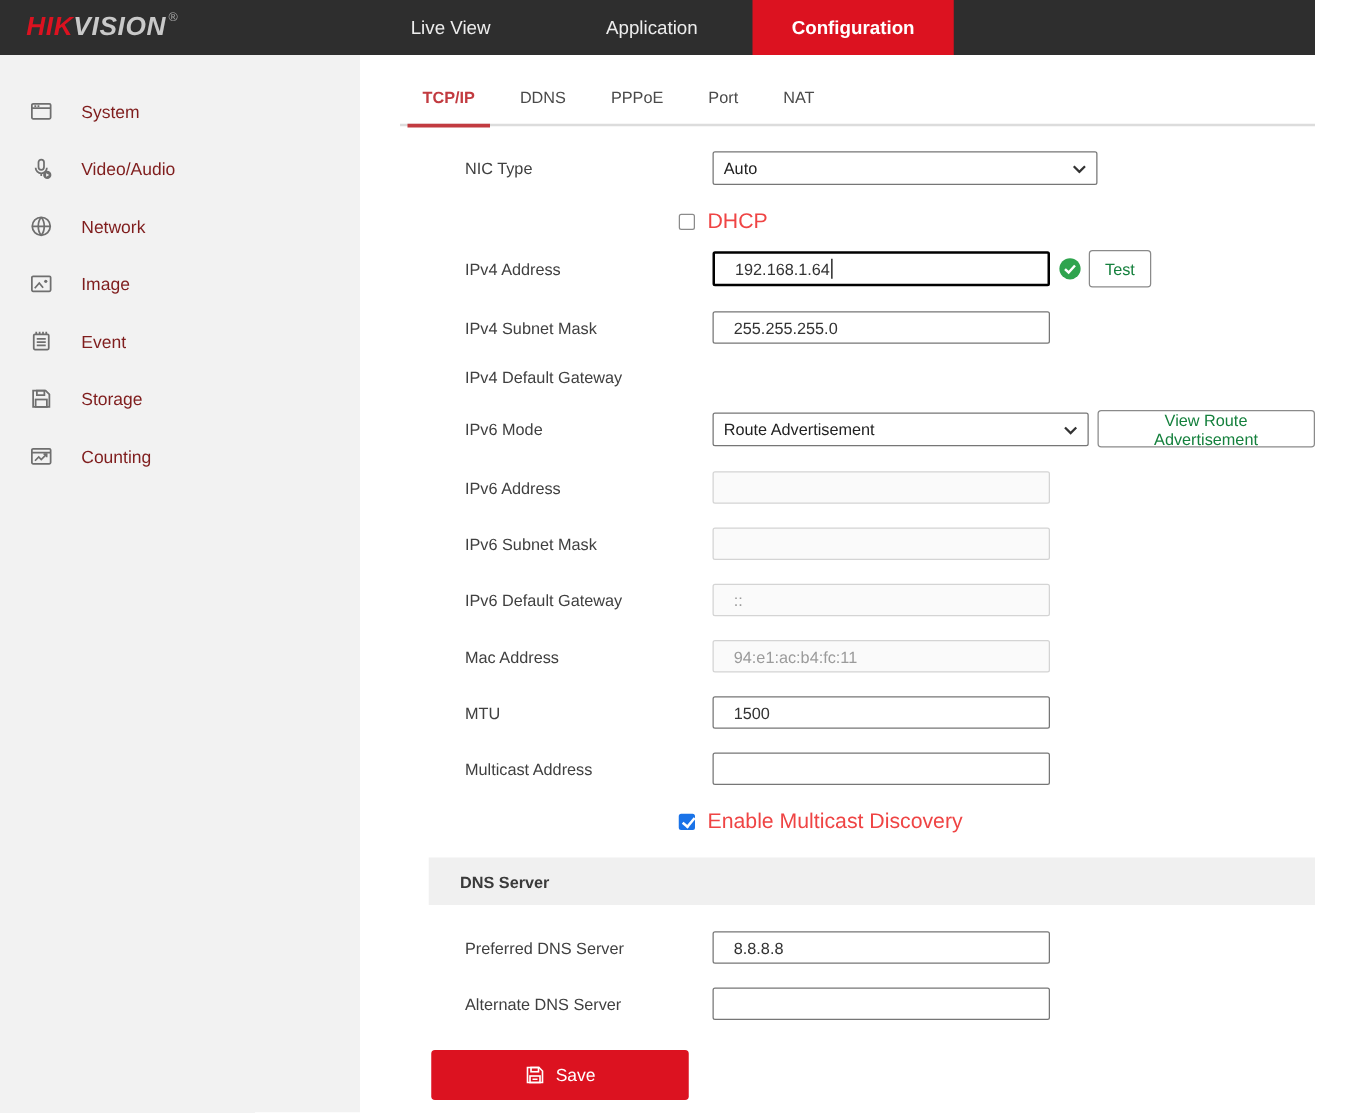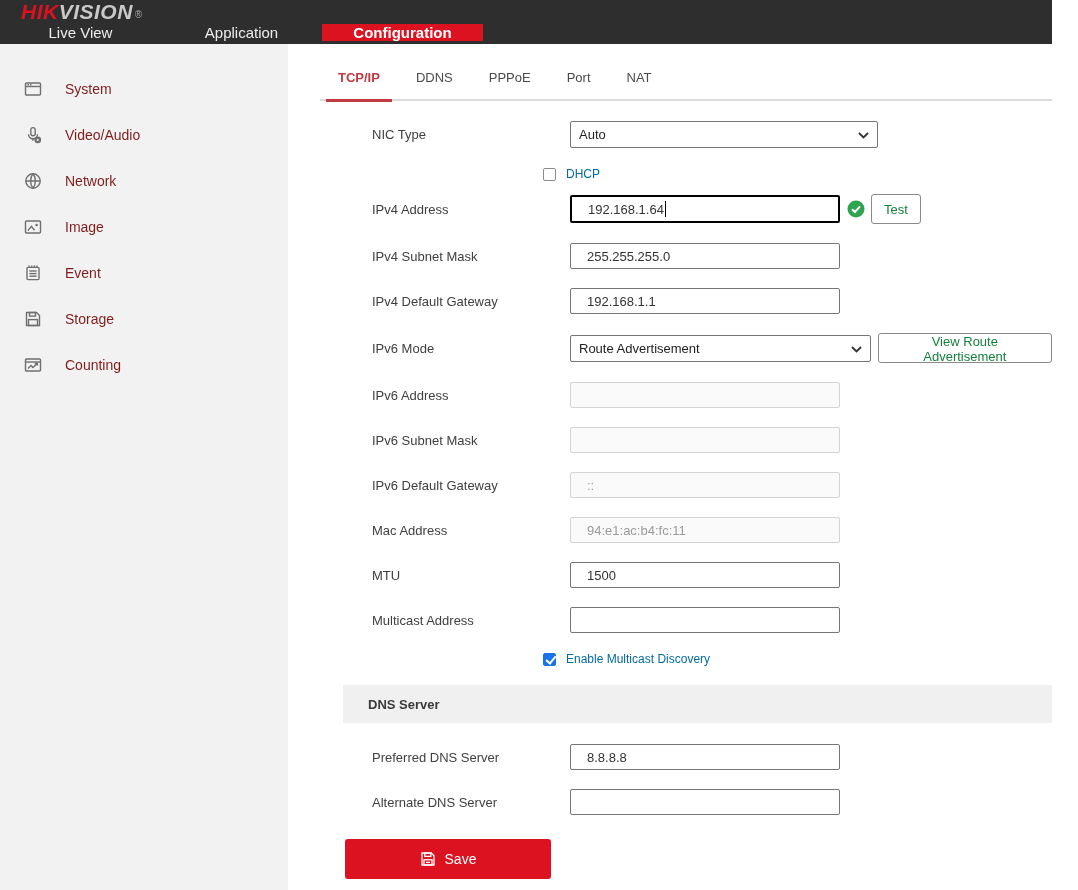--- a/index.html
+++ b/index.html
@@ -8,21 +8,21 @@
     width: 1078px; height: 890px; overflow: hidden;
     background: #ffffff;
     font-family: "Liberation Sans", "DejaVu Sans", sans-serif;
     color: #404040;
   }
   .page { width: 1052px; height: 890px; background: #fff; }
 
   
   .header {
     height: 44px; background: var(--header-bg, #2e2e2e);
-    display: flex; align-items: stretch; position: relative; flex-direction: column;
+    display: flex; align-items: stretch; position: relative;
   }
   .logo {
     width: 280px; display: flex; align-items: center; padding-left: 21px;
     font-style: italic; font-weight: bold; font-size: 21px; letter-spacing: .5px;
     user-select: none;
   }
   .logo .hik { color: var(--accent-red, #d8101f); }
   .logo .vision { color: #c9c9c9; }
   .logo .reg { color: #a8a8a8; font-size: 10px; font-style: normal; font-weight: normal; margin-left: 2px; align-self: flex-start; margin-top: 9px; }
   .nav { display: flex; align-items: stretch; }
@@ -93,21 +93,21 @@
   .check-row { margin-left: 198px; display: flex; align-items: center; }
   .cb {
     width: 13px; height: 13px; border: 1px solid #8b8b8b; border-radius: 2px;
     background: #fff; margin-right: 10px; position: relative; cursor: pointer; flex-shrink: 0;
   }
   .cb.checked { background: var(--checkbox-blue, #1a73e8); border-color: var(--checkbox-blue, #1a73e8); }
   .cb.checked::after {
     content: ""; position: absolute; left: 3.5px; top: 0.5px; width: 4px; height: 8px;
     border: solid #fff; border-width: 0 2px 2px 0; transform: rotate(40deg);
   }
-  .cb-label { font-size: 12px; color: #0369a1; }
+  .cb-label { font-size: 17px; color: #ef4444; }
 
   .badge { width: 18px; height: 18px; margin: 0 6px 0 7px; display: inline-flex; }
 
   .section-bar {
     background: #f0f0f0; height: 38px; display: flex; align-items: center;
     padding-left: 25px; margin: 4px 0 21px -2px; width: 709px;
   }
   .section-bar .sec-title { font-size: 13px; font-weight: bold; color: #3a3a3a; }
 
   .save-btn {
@@ -262,21 +262,20 @@
           <button class="btn">Test</button>
         </div>
 
         <div class="row">
           <span class="lbl">IPv4 Subnet Mask</span>
           <input class="txt" value="255.255.255.0" style="">
         </div>
 
         <div class="row">
           <span class="lbl">IPv4 Default Gateway</span>
-          <input class="txt" value="192.168.1.1" style="">
         </div>
 
         <div class="row">
           <span class="lbl">IPv6 Mode</span>
           <div class="sel">
             <span>Route Advertisement</span>
             <span><svg width="11" height="7" viewBox="0 0 11 7">
                   <polyline points="1,1 5.5,5.5 10,1" fill="none" stroke="#333" stroke-width="1.8"></polyline>
                 </svg></span>
           </div>

